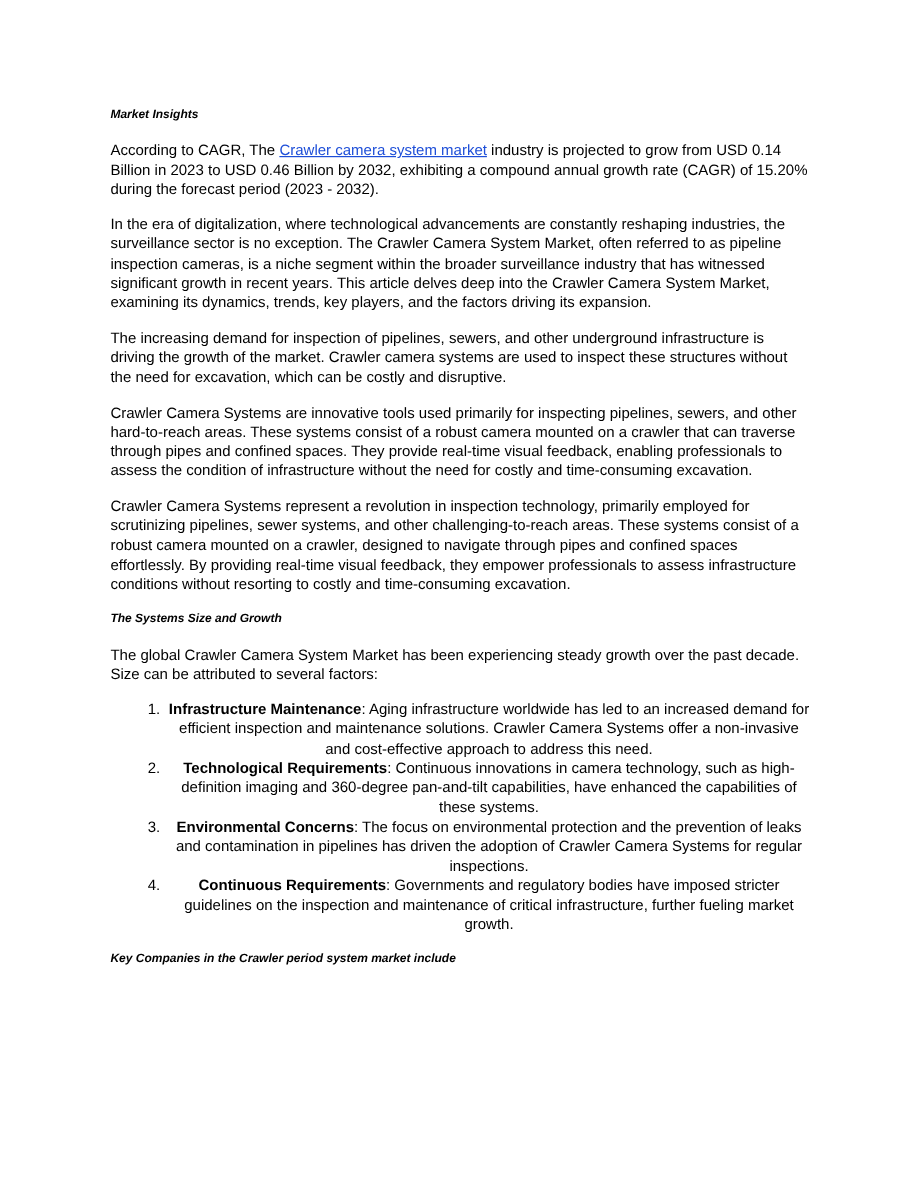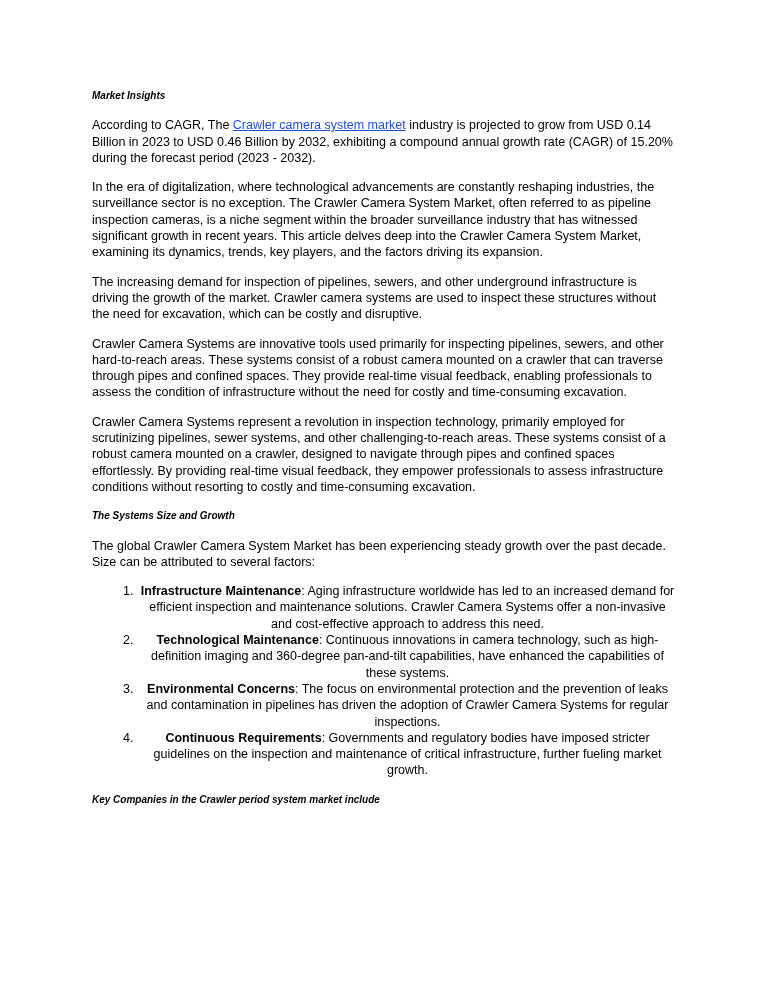--- a/index.html
+++ b/index.html
@@ -63,20 +63,20 @@
   <p class="para">Crawler Camera Systems are innovative tools used primarily for inspecting pipelines, sewers, and other hard-to-reach areas. These systems consist of a robust camera mounted on a crawler that can traverse through pipes and confined spaces. They provide real-time visual feedback, enabling professionals to assess the condition of infrastructure without the need for costly and time-consuming excavation.</p>
 
   <p class="para">Crawler Camera Systems represent a revolution in inspection technology, primarily employed for scrutinizing pipelines, sewer systems, and other challenging-to-reach areas. These systems consist of a robust camera mounted on a crawler, designed to navigate through pipes and confined spaces effortlessly. By providing real-time visual feedback, they empower professionals to assess infrastructure conditions without resorting to costly and time-consuming excavation.</p>
 
   <div class="heading">The Systems Size and Growth</div>
 
   <p class="para">The global Crawler Camera System Market has been experiencing steady growth over the past decade. Size can be attributed to several factors:</p>
 
   <ol class="numlist">
     <li><b>Infrastructure Maintenance</b><span>: Aging infrastructure worldwide has led to an increased demand for efficient inspection and maintenance solutions. Crawler Camera Systems offer a non-invasive and cost-effective approach to address this need.</span></li>
-    <li><b>Technological Maintenance</b><span>: Continuous innovations in camera technology, such as high-definition imaging and 360-degree pan-and-tilt capabilities, have enhanced the capabilities of these systems.</span></li>
+    <li><b>Technological Requirements</b><span>: Continuous innovations in camera technology, such as high-definition imaging and 360-degree pan-and-tilt capabilities, have enhanced the capabilities of these systems.</span></li>
     <li><b>Environmental Concerns</b><span>: The focus on environmental protection and the prevention of leaks and contamination in pipelines has driven the adoption of Crawler Camera Systems for regular inspections.</span></li>
     <li><b>Continuous Requirements</b><span>: Governments and regulatory bodies have imposed stricter guidelines on the inspection and maintenance of critical infrastructure, further fueling market growth.</span></li>
   </ol>
 
   <div class="heading">Key Companies in the Crawler period system market include</div>
 
 </div>
 
 </body></html>

